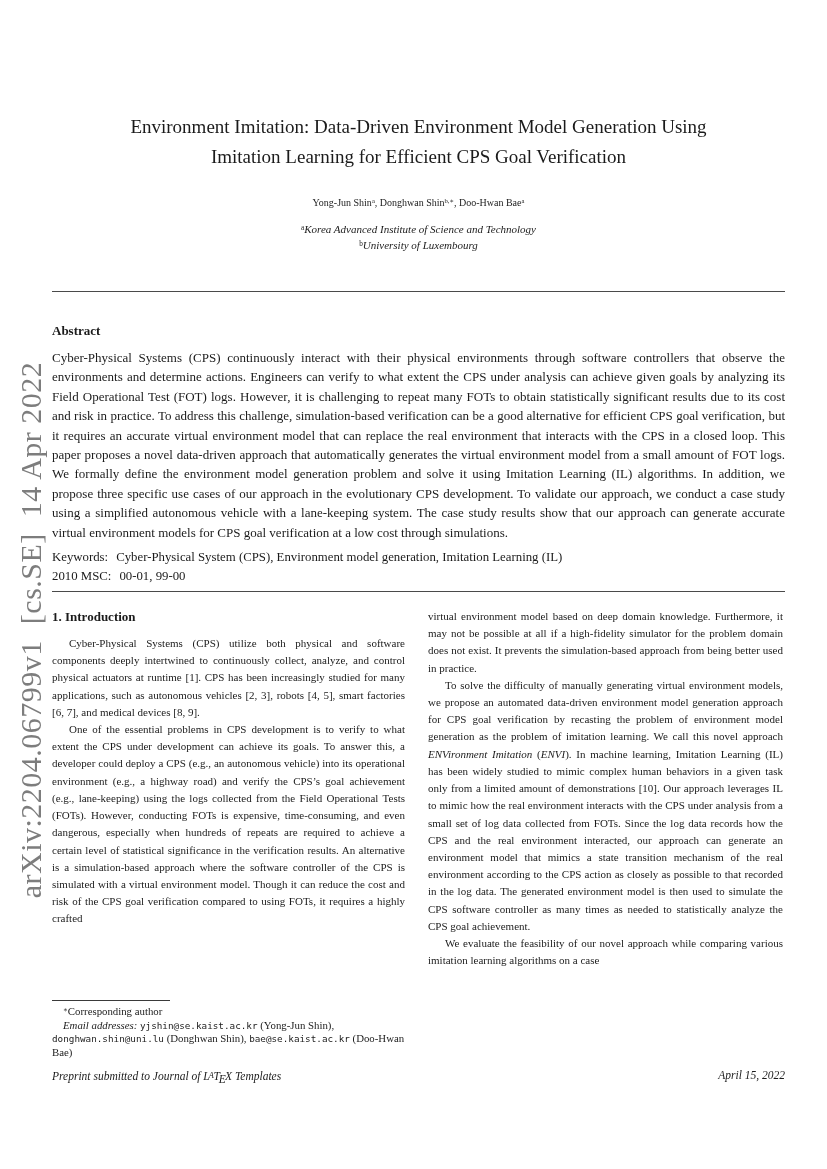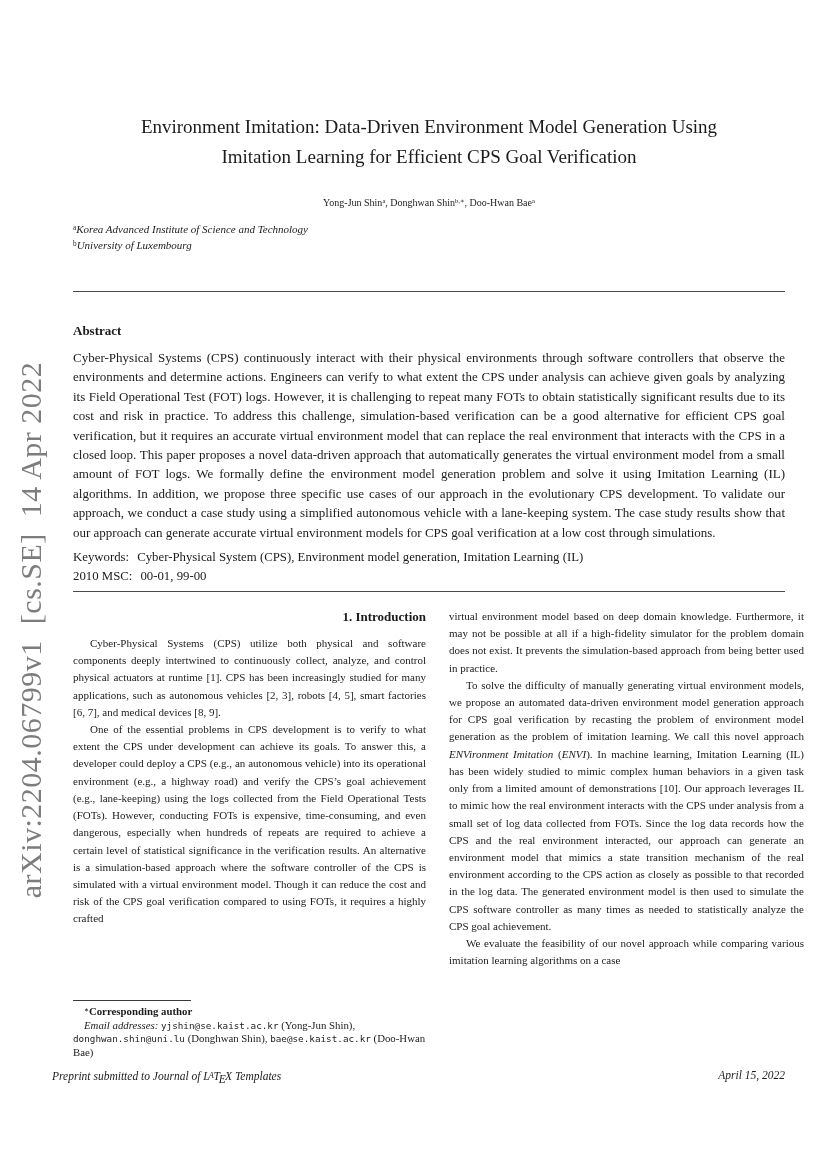--- a/index.html
+++ b/index.html
@@ -17,21 +17,21 @@
   .watermark {
     position: absolute;
     left: 31px; top: 630px;
     transform: translate(-50%, -50%) rotate(-90deg);
     white-space: pre;
     font-size: 30px;
     color: #7d7d7d;
     letter-spacing: 0.5px;
   }
 
-  .content { padding: 112px 42px 0 73px; }
+  .content { padding: 112px 42px 0 52px; }
 
   h1.title {
     font-weight: normal;
     font-size: 19px;
     line-height: 30px;
     text-align: center;
   }
   h1.title .tl { display: block; }
 
   .authors {
@@ -40,20 +40,21 @@
     font-size: 10px;
     line-height: 17px;
   }
   sup.s {
     font-size: 0.66em;
     vertical-align: 0.45em;
     line-height: 0;
   }
   .affils {
     margin-top: 11px;
+    text-align: center;
     font-style: italic;
     font-size: 11px;
     line-height: 15.5px;
   }
   .affils sup.s { font-style: normal; }
 
   hr.rule {
     border: none;
     border-top: 1px solid #4a4a4a;
     height: 0;
@@ -76,21 +77,21 @@
   .kwline { margin-top: 7px; font-size: 12.8px; line-height: 17px; }
   .kwline + .kwline { margin-top: 2px; }
   .kwline .lbl { margin-right: 8px; }
 
   .cols {
     display: flex;
     gap: 23px;
     margin-top: 16px;
     height: 452px;
   }
-  .col { flex: 0 0 353px; width: 353px; align-items: flex-end; }
+  .col { flex: 0 0 353px; width: 353px; }
   .col.left { display: flex; flex-direction: column; }
   .col.right { flex: 0 0 355px; width: 355px; }
 
   .sec-head {
     font-weight: bold;
     font-size: 13px;
     line-height: 18px;
     margin-bottom: 9px;
   }
   p.body {
@@ -104,21 +105,21 @@
   .footnote {
     margin-top: auto;
     font-size: 10.8px;
     line-height: 13.8px;
   }
   .fn-rule {
     width: 118px;
     border-top: 1px solid #3a3a3a;
     margin-bottom: 4px;
   }
-  .fn-corresponding { text-indent: 11px; font-weight: bold; }
+  .fn-corresponding { text-indent: 11px; }
   .fn-emails { text-indent: 11px; text-align: left; }
   .mono {
     font-family: "DejaVu Sans Mono", monospace;
     font-size: 9.3px;
   }
 
   .footer {
     position: absolute;
     left: 52px; right: 42px; top: 1068px;
     display: flex;

